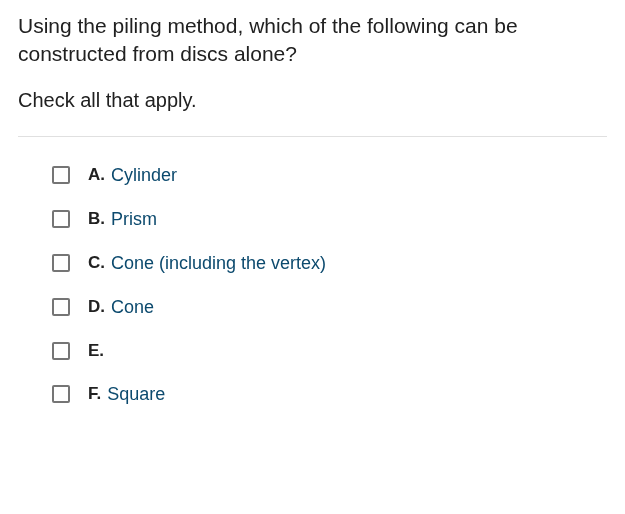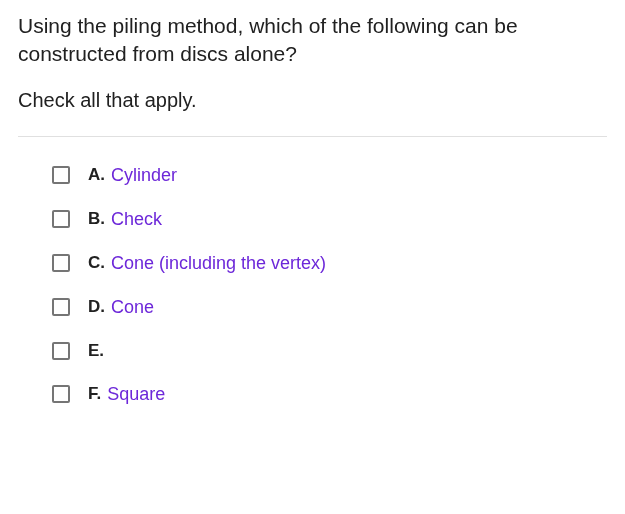--- a/index.html
+++ b/index.html
@@ -50,21 +50,21 @@
     cursor: pointer;
   }
   .opt-letter {
     font-weight: bold;
     font-size: 17px;
     color: #212121;
     margin-right: 6px;
   }
   .opt-text {
     font-size: 18px;
-    color: #6d28d9;
+    color: #0c4a6e;
     text-align: center;
   }
 </style>
 </head>
 <body>
 
 <div class="question-text">Using the piling method, which of the following can be constructed from discs alone?</div>
 
 <div class="instruction">Check all that apply.</div>
 
@@ -74,21 +74,21 @@
 
   <div class="option-row">
     <span class="checkbox"></span>
     <span class="opt-letter">A.</span>
     <span class="opt-text">Cylinder</span>
   </div>
 
   <div class="option-row">
     <span class="checkbox"></span>
     <span class="opt-letter">B.</span>
-    <span class="opt-text">Check</span>
+    <span class="opt-text">Prism</span>
   </div>
 
   <div class="option-row">
     <span class="checkbox"></span>
     <span class="opt-letter">C.</span>
     <span class="opt-text">Cone (including the vertex)</span>
   </div>
 
   <div class="option-row">
     <span class="checkbox"></span>

